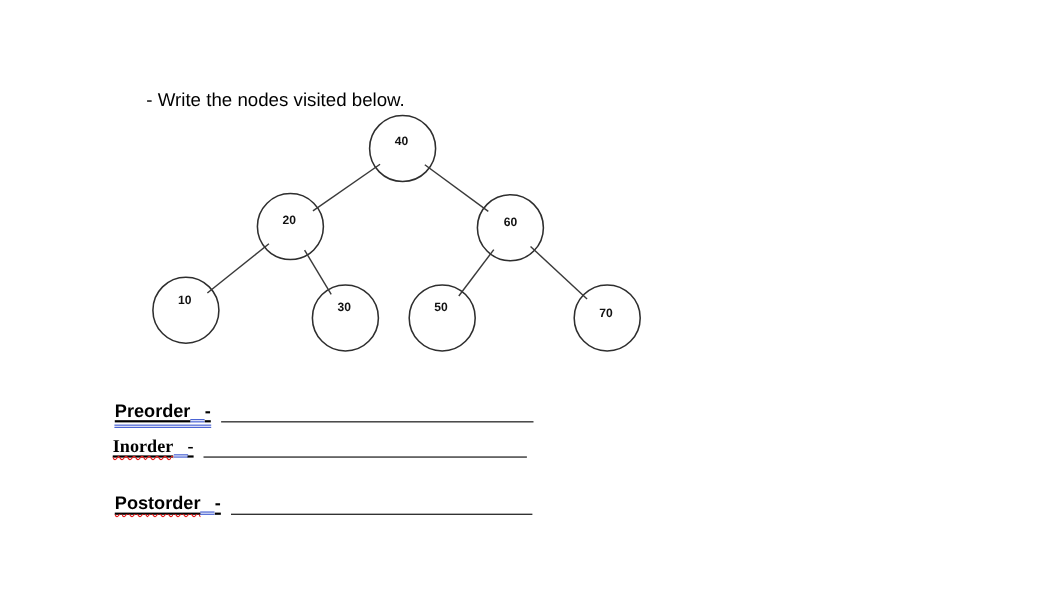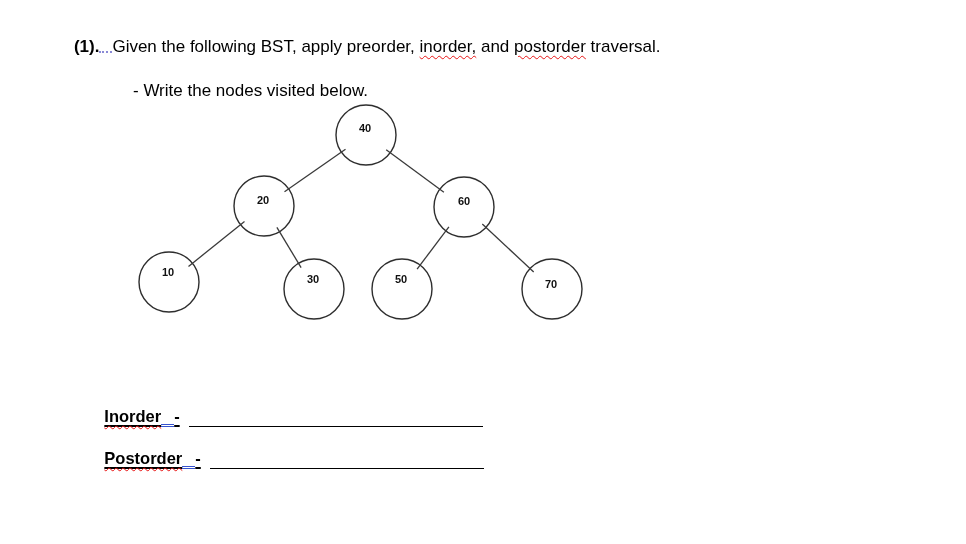--- a/index.html
+++ b/index.html
@@ -38,21 +38,21 @@
   .node-text {
     font-family: "Liberation Sans", sans-serif;
     font-size: 11px;
     font-weight: bold;
     fill: #111;
     text-anchor: middle;
   }
 
   .answer-row { position: absolute; left: 86px; font-size: 16.5px; white-space: pre; }
   .row-preorder  { top: 346px; }
-  .row-inorder   { top: 388px; }
+  .row-inorder   { top: 376px; font-family: Liberation Serif, serif; }
   .row-postorder { top: 430px; text-align: center; }
   .ans-label {
     font-weight: bold;
     text-decoration-line: underline;
     text-decoration-thickness: 1.5px;
     text-underline-offset: 3px;
   }
   .ans-label.full-blue {
     display: inline-block;
     border-bottom: 3.5px double #3753cf;
@@ -74,23 +74,20 @@
   }
   .blank-preorder  { width: 284px; }
   .blank-inorder   { width: 294px; }
   .blank-postorder { width: 274px; }
 </style>
 </head>
 <body>
 
 <div class="page">
 
-  <div class="line title-line">
-    <span class="title-number">(1).</span><span class="space-dotted"></span><span>Given the following BST, apply preorder, </span><span class="wavy-red">inorder,</span><span> and </span><span class="wavy-red">postorder</span><span> traversal.</span>
-  </div>
 
   <div class="line subtitle-line">- Write the nodes visited below.</div>
 
   <svg class="tree" width="966" height="544" viewBox="0 0 966 544">
 
     <circle class="node-circle" cx="366" cy="135" r="30"></circle>
     <circle class="node-circle" cx="264" cy="206" r="30"></circle>
     <circle class="node-circle" cx="464" cy="207" r="30"></circle>
     <circle class="node-circle" cx="169" cy="282" r="30"></circle>
     <circle class="node-circle" cx="314" cy="289" r="30"></circle>
@@ -106,20 +103,23 @@
 
     <text class="node-text" x="365" y="132">40</text>
     <text class="node-text" x="263" y="204">20</text>
     <text class="node-text" x="464" y="205">60</text>
     <text class="node-text" x="168" y="276">10</text>
     <text class="node-text" x="313" y="283">30</text>
     <text class="node-text" x="401" y="283">50</text>
     <text class="node-text" x="551" y="288">70</text>
   </svg>
 
+  <div class="answer-row row-preorder">
+    <span class="ans-label full-blue"><span>Preorder</span><span class="gap-double"></span><span>-</span></span><span class="blank blank-preorder"></span>
+  </div>
 
   <div class="answer-row row-inorder">
     <span class="ans-label"><span class="wavy-red">Inorder</span><span class="gap-double"></span><span>-</span></span><span class="blank blank-inorder"></span>
   </div>
 
   <div class="answer-row row-postorder">
     <span class="ans-label"><span class="wavy-red">Postorder</span><span class="gap-double"></span><span>-</span></span><span class="blank blank-postorder"></span>
   </div>
 
 </div>

